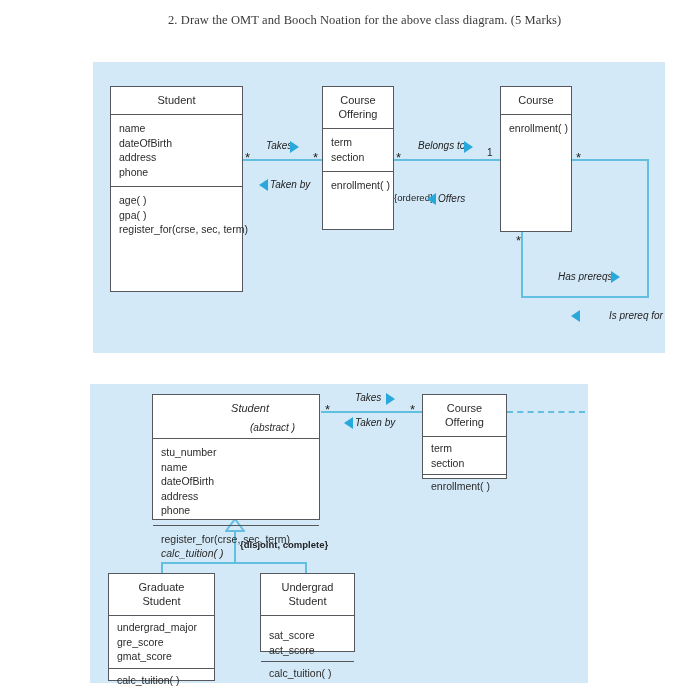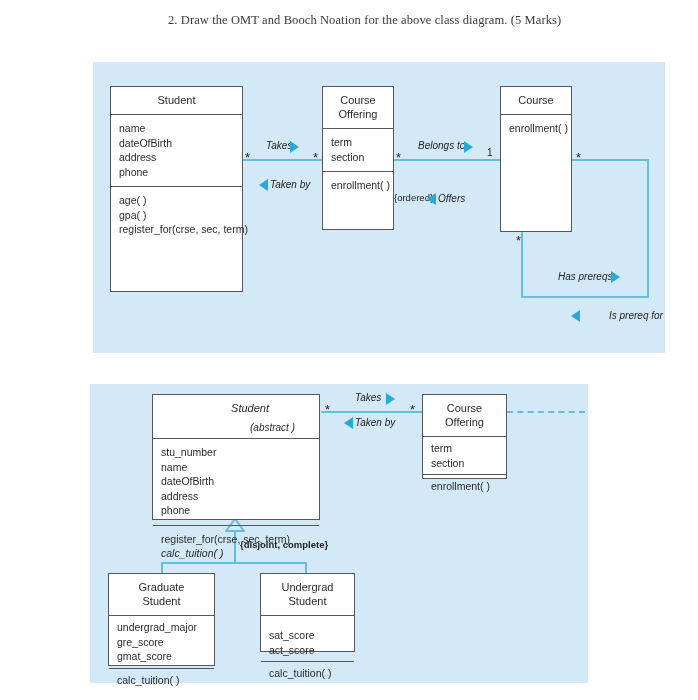--- a/index.html
+++ b/index.html
@@ -254,21 +254,21 @@
   </div>
   <div class="compartment" style="padding-top:4px;padding-bottom:4px;">
     <div>term</div>
     <div>section</div>
   </div>
   <div class="compartment" style="padding-top:4px;padding-bottom:4px;">
     <div>enrollment( )</div>
   </div>
 </div>
 
-<div class="uml-class" id="bot-graduate" style="left:108px; top:573px; width:107px; height:93px;">
+<div class="uml-class" id="bot-graduate" style="left:108px; top:573px; width:107px; height:108px;">
   <div class="cname">
     <div>Graduate</div>
     <div>Student</div>
   </div>
   <div class="compartment" style="padding-top:4px;padding-bottom:4px;">
     <div>undergrad_major</div>
     <div>gre_score</div>
     <div>gmat_score</div>
   </div>
   <div class="compartment" style="padding-top:4px;padding-bottom:4px;">

